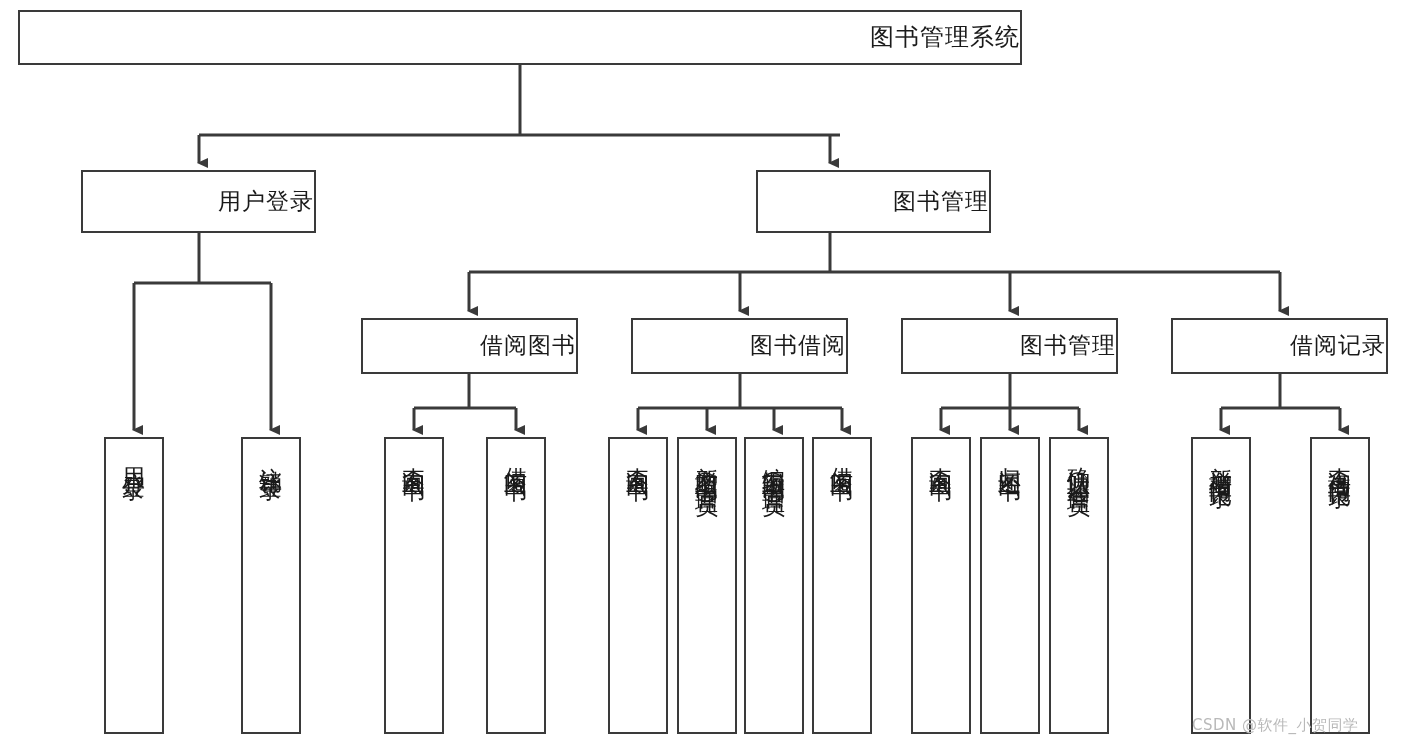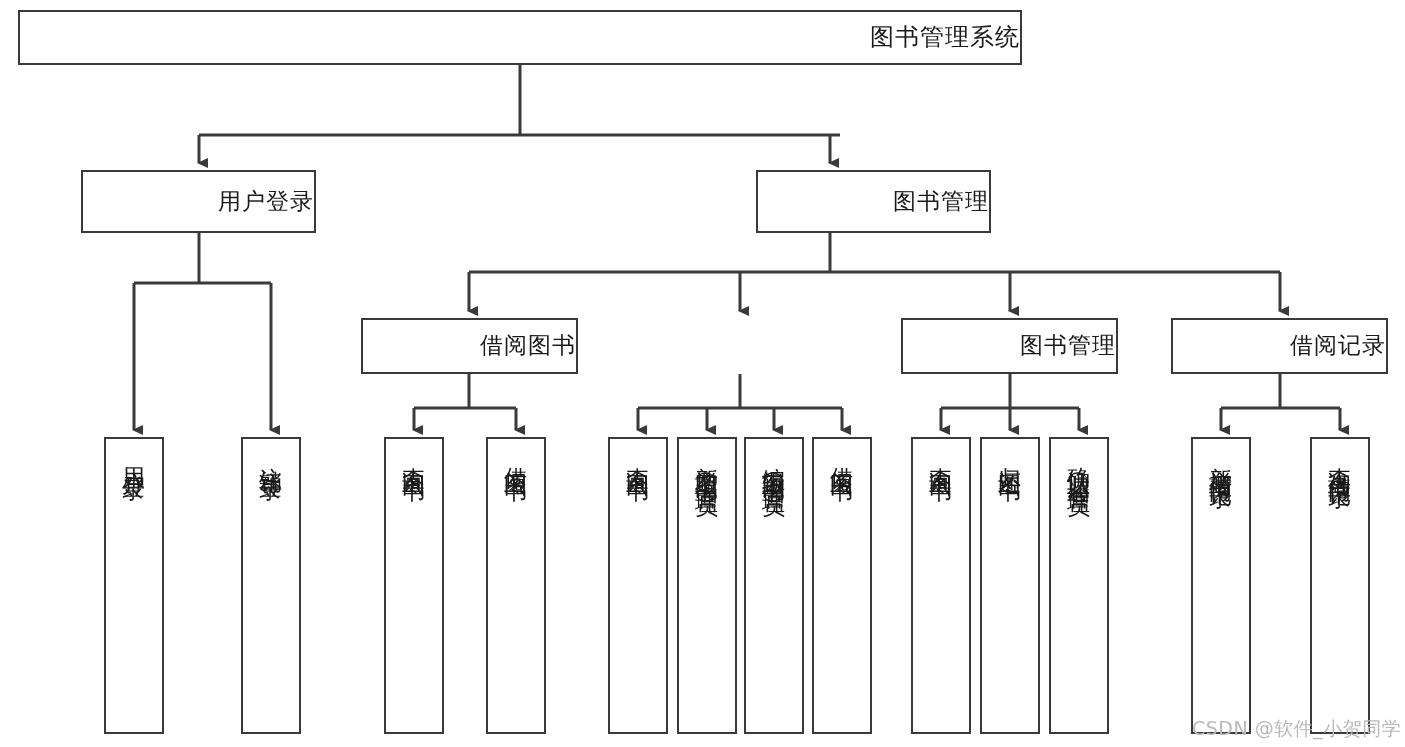--- a/index.html
+++ b/index.html
@@ -51,21 +51,21 @@
   }
   .vtext {
     writing-mode: vertical-rl;
     text-orientation: upright;
     letter-spacing: 4px;
     line-height: 1.05;
     white-space: nowrap;
   }
   .watermark {
     position: absolute;
-    font-size: 19px;
+    font-size: 15px;
     color: #b9b9b9;
     white-space: nowrap;
     letter-spacing: 0.5px;
   }
 </style>
 </head>
 <body>
 
 <div id="canvas">
 
@@ -126,20 +126,23 @@
   <div class="node horiz" style="left:81px; top:170px; width:235px; height:63px;">
     <span>用户登录</span>
   </div>
   <div class="node horiz" style="left:712px; top:170px; width:235px; height:63px;margin-left:44px;">
     <span>图书管理</span>
   </div>
 
   <div class="node horiz" style="left:361px; top:318px; width:217px; height:56px;">
     <span>借阅图书</span>
   </div>
+  <div class="node horiz" style="left:631px; top:318px; width:217px; height:56px;">
+    <span>图书借阅</span>
+  </div>
   <div class="node horiz" style="left:901px; top:318px; width:217px; height:56px;">
     <span>图书管理</span>
   </div>
   <div class="node horiz" style="left:1171px; top:318px; width:217px; height:56px;">
     <span>借阅记录</span>
   </div>
 
   <div class="node leaf" style="left:104px; top:437px; width:60px; height:297px;">
     <span class="vtext">用户登录</span>
   </div>

